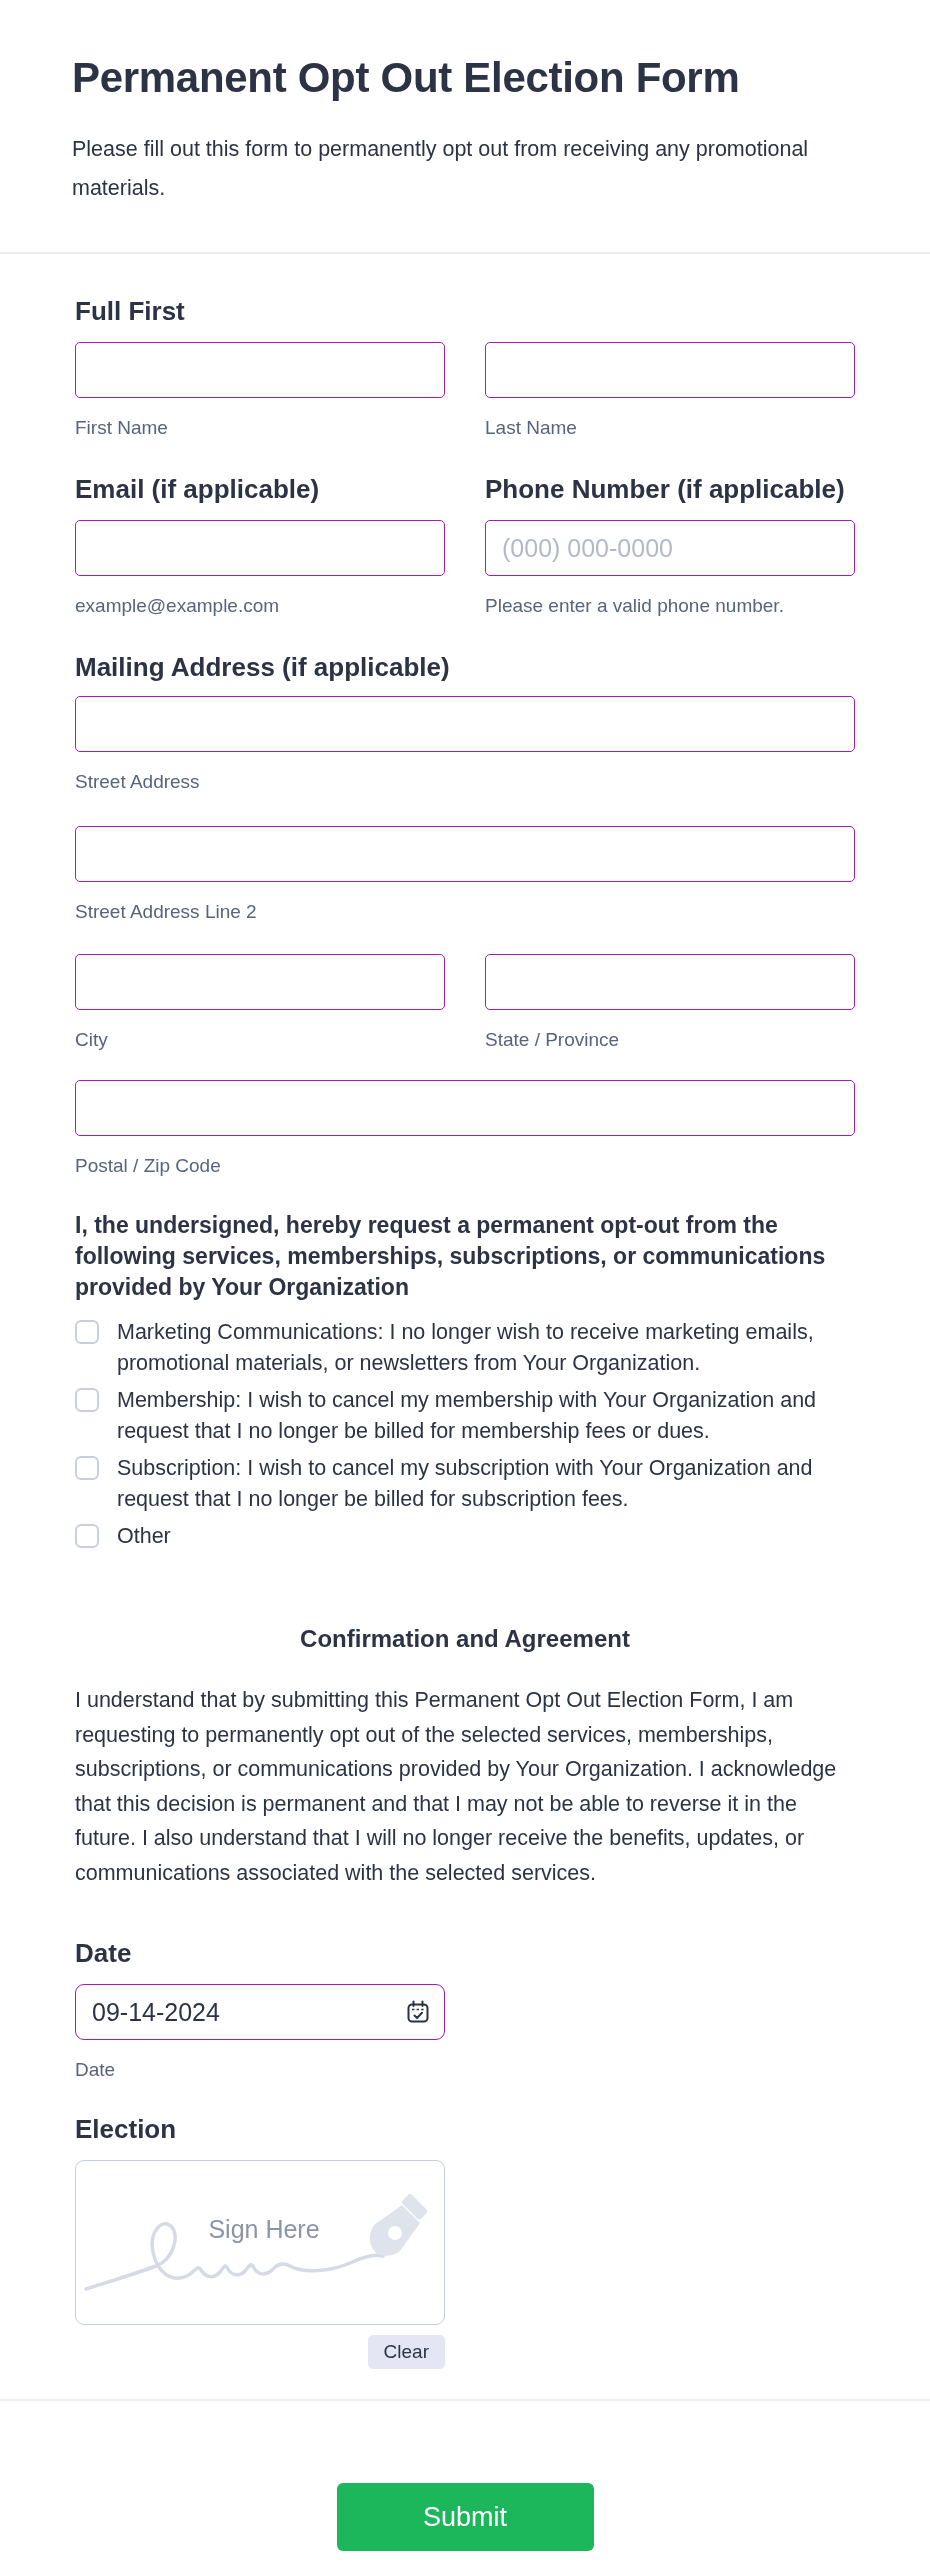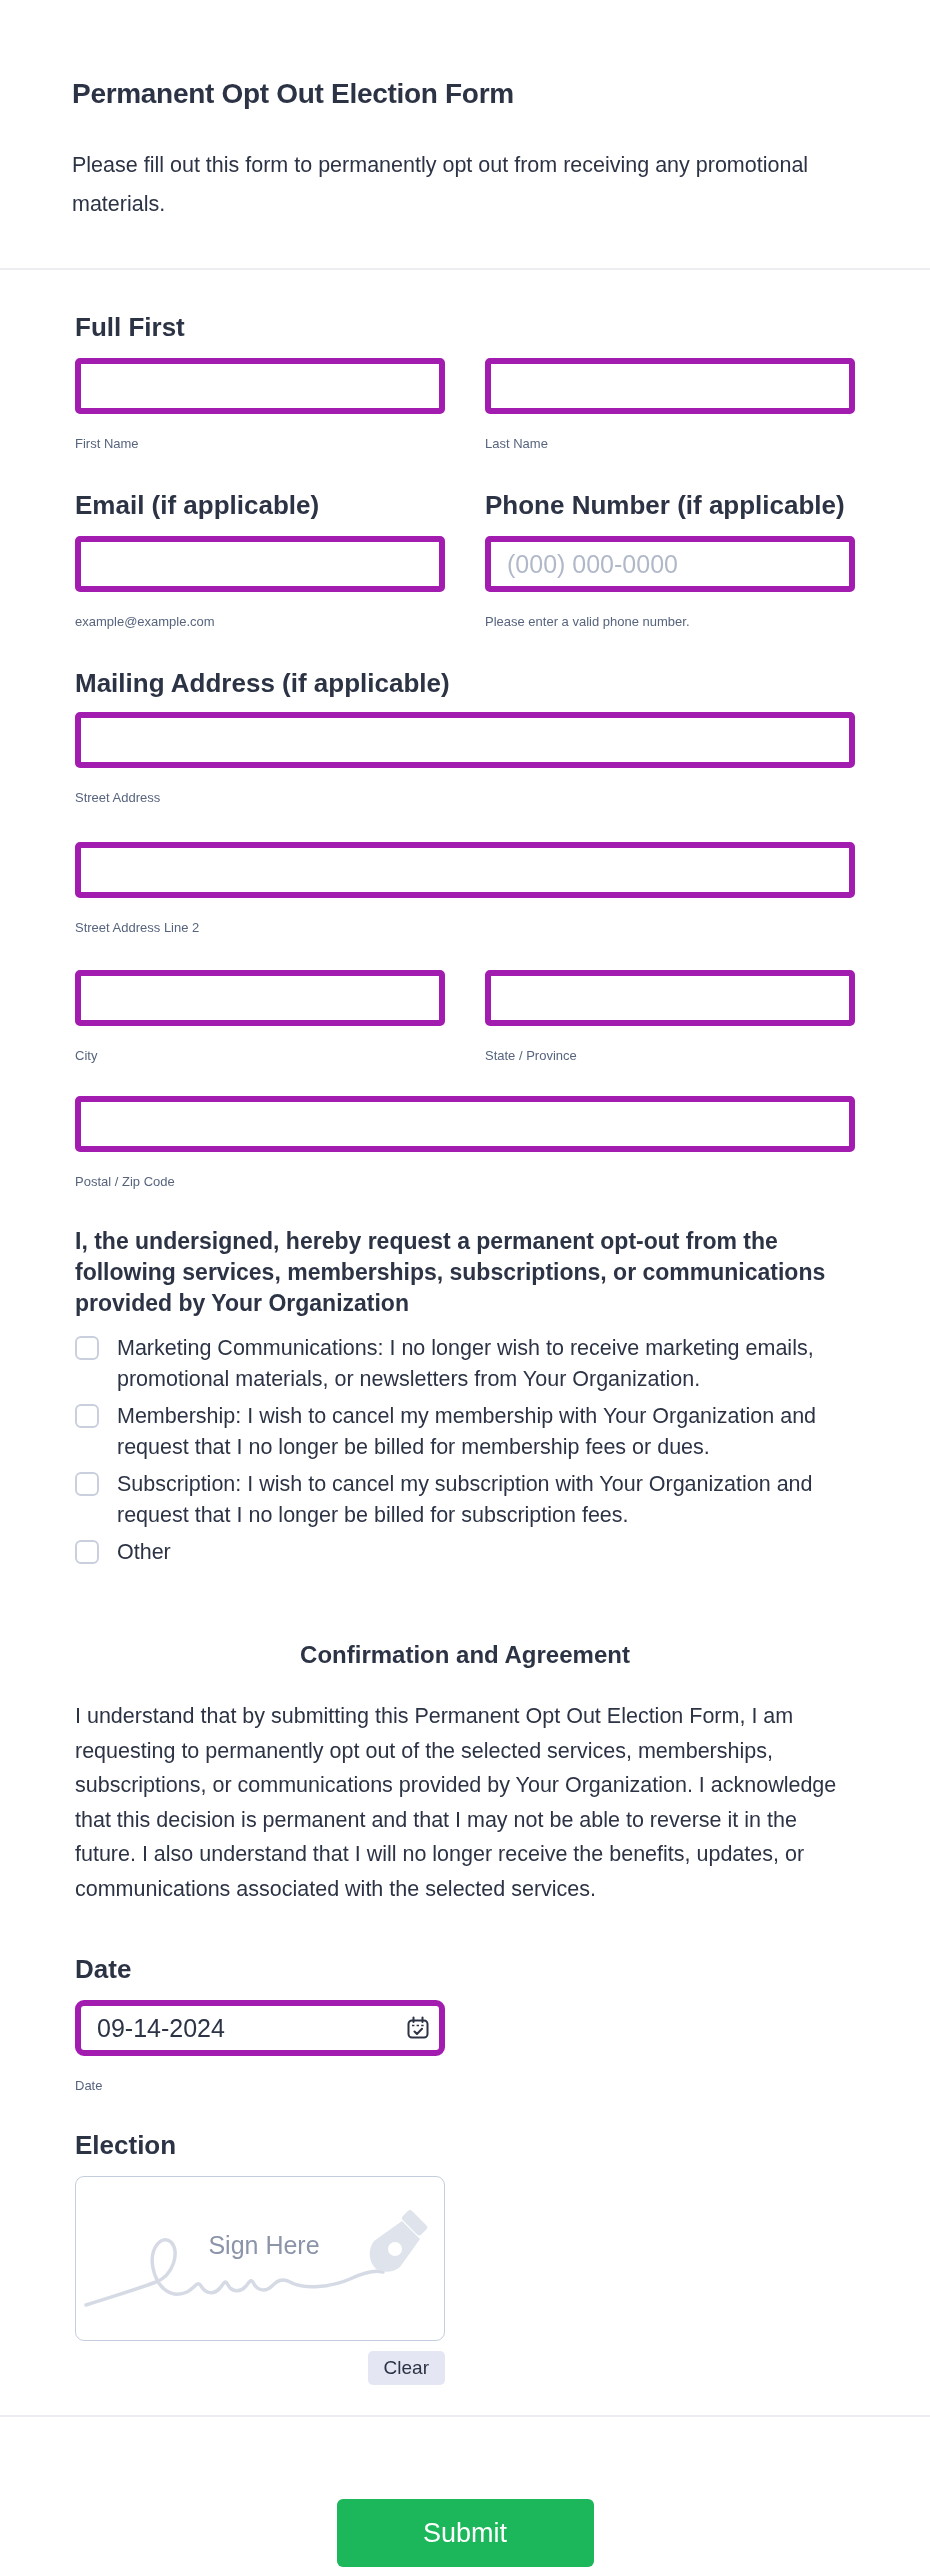--- a/index.html
+++ b/index.html
@@ -8,26 +8,25 @@
     width: 930px;
     min-height: 2571px;
     margin: 0;
     font-family: "Liberation Sans", sans-serif;
     color: #2c3345;
   }
 
   
   .form-header { padding: 52px 72px 0 72px; }
   .form-title {
-    font-size: 28px;
+    font-size: 42px;
     font-weight: 700;
     line-height: 52px;
     color: #2c3345;
     letter-spacing: -0.3px;
-    margin-top: 16px;
   }
   .form-subtitle {
     margin-top: 26px;
     font-size: 21.5px;
     line-height: 39px;
     max-width: 745px;
     color: #2c3345;
   }
   .header-divider {
     margin-top: 44px;
@@ -46,34 +45,34 @@
     color: #2c3345;
     margin-bottom: 14px;
   }
   .two-col { display: flex; gap: 40px; }
   .col { width: 370px; }
 
   .text-input {
     display: block;
     width: 100%;
     height: 56px;
-    border: 6px solid #a21caf;
+    border: 1px solid #a21caf;
     border-radius: 5px;
     background: #fff;
     font-family: "Liberation Sans", sans-serif;
     font-size: 25px;
     color: #2c3345;
     padding: 0 16px;
     outline: none;
   }
   .text-input::placeholder { color: #b1b9c9; }
 
   .sublabel {
     margin-top: 18px;
-    font-size: 13px;
+    font-size: 19px;
     line-height: 24px;
     color: #57647e;
   }
 
   .addr-gap { margin-top: 32px; }
   .addr-gap-sm { margin-top: 30px; }
   .addr-gap-post { margin-top: 28px; }
 
   
   .checkbox-group { margin-bottom: 0; }

